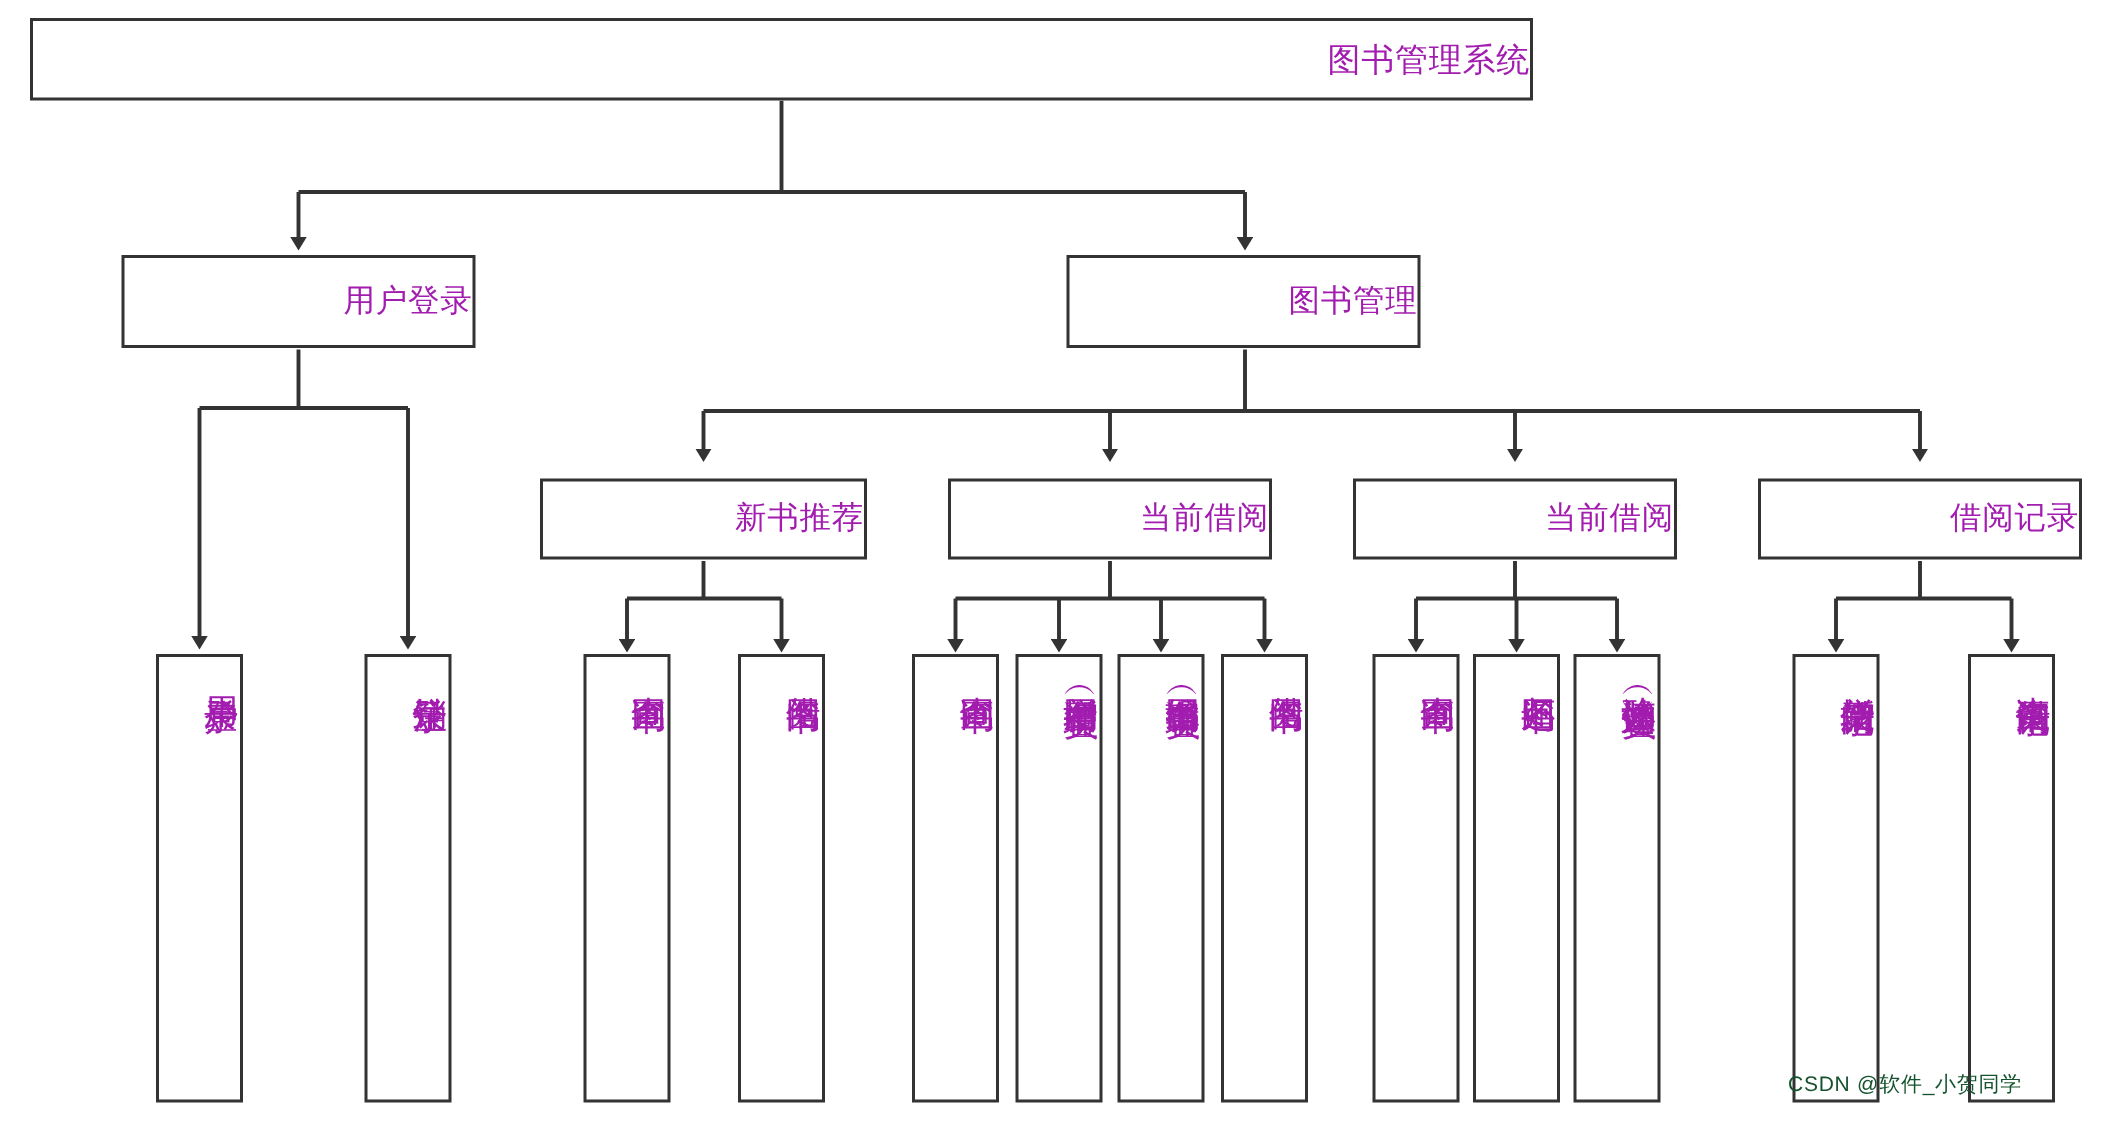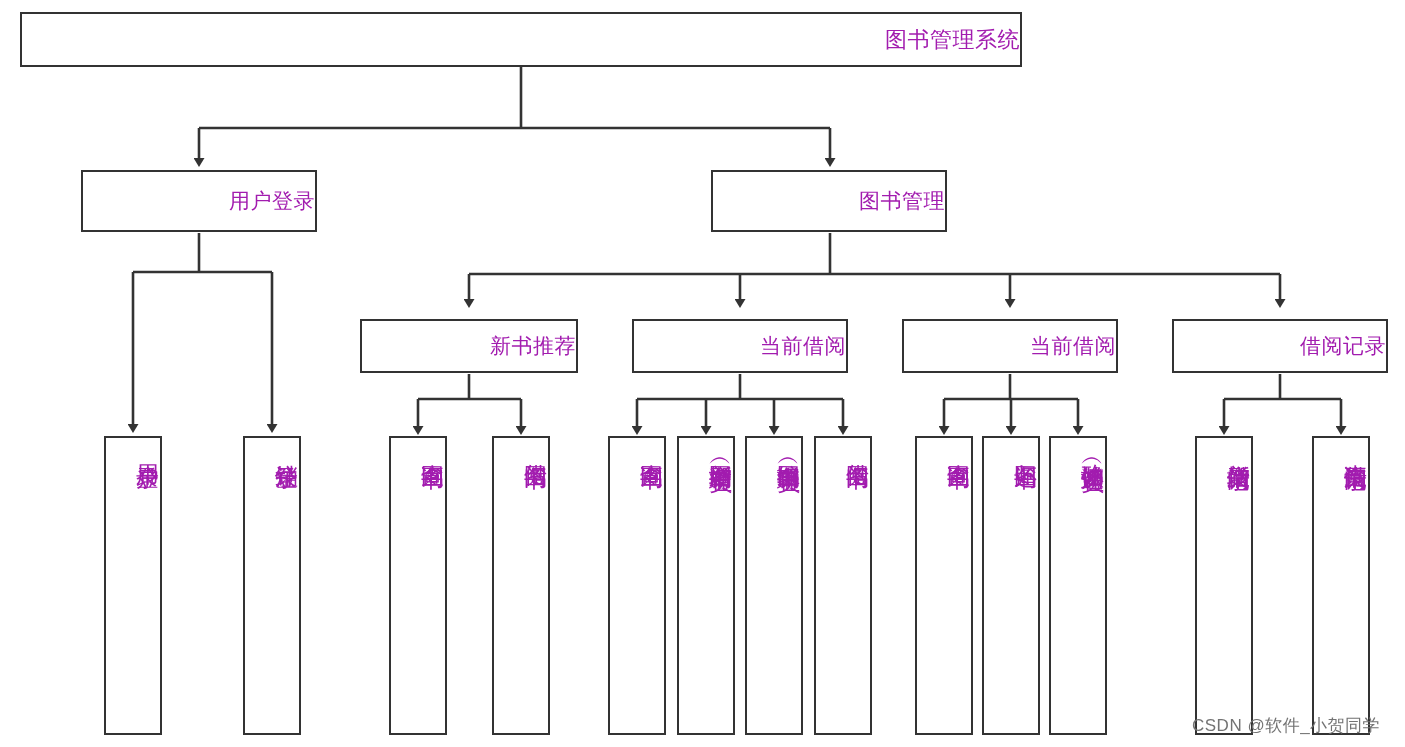--- a/index.html
+++ b/index.html
@@ -59,22 +59,22 @@
   .node.v .label {
     writing-mode: vertical-rl;
     text-orientation: upright;
     font-size: 23px;
     line-height: 1.05;
     letter-spacing: 1px;
     height: auto;
   }
   .watermark {
     position: absolute;
-    color: #737373;
-    font-size: 17px;
+    color: #14532d;
+    font-size: 14px;
     letter-spacing: 0.5px;
     z-index: 5;
     white-space: nowrap;
   }
 </style>
 </head>
 <body>
 
 <div id="canvas">
 

